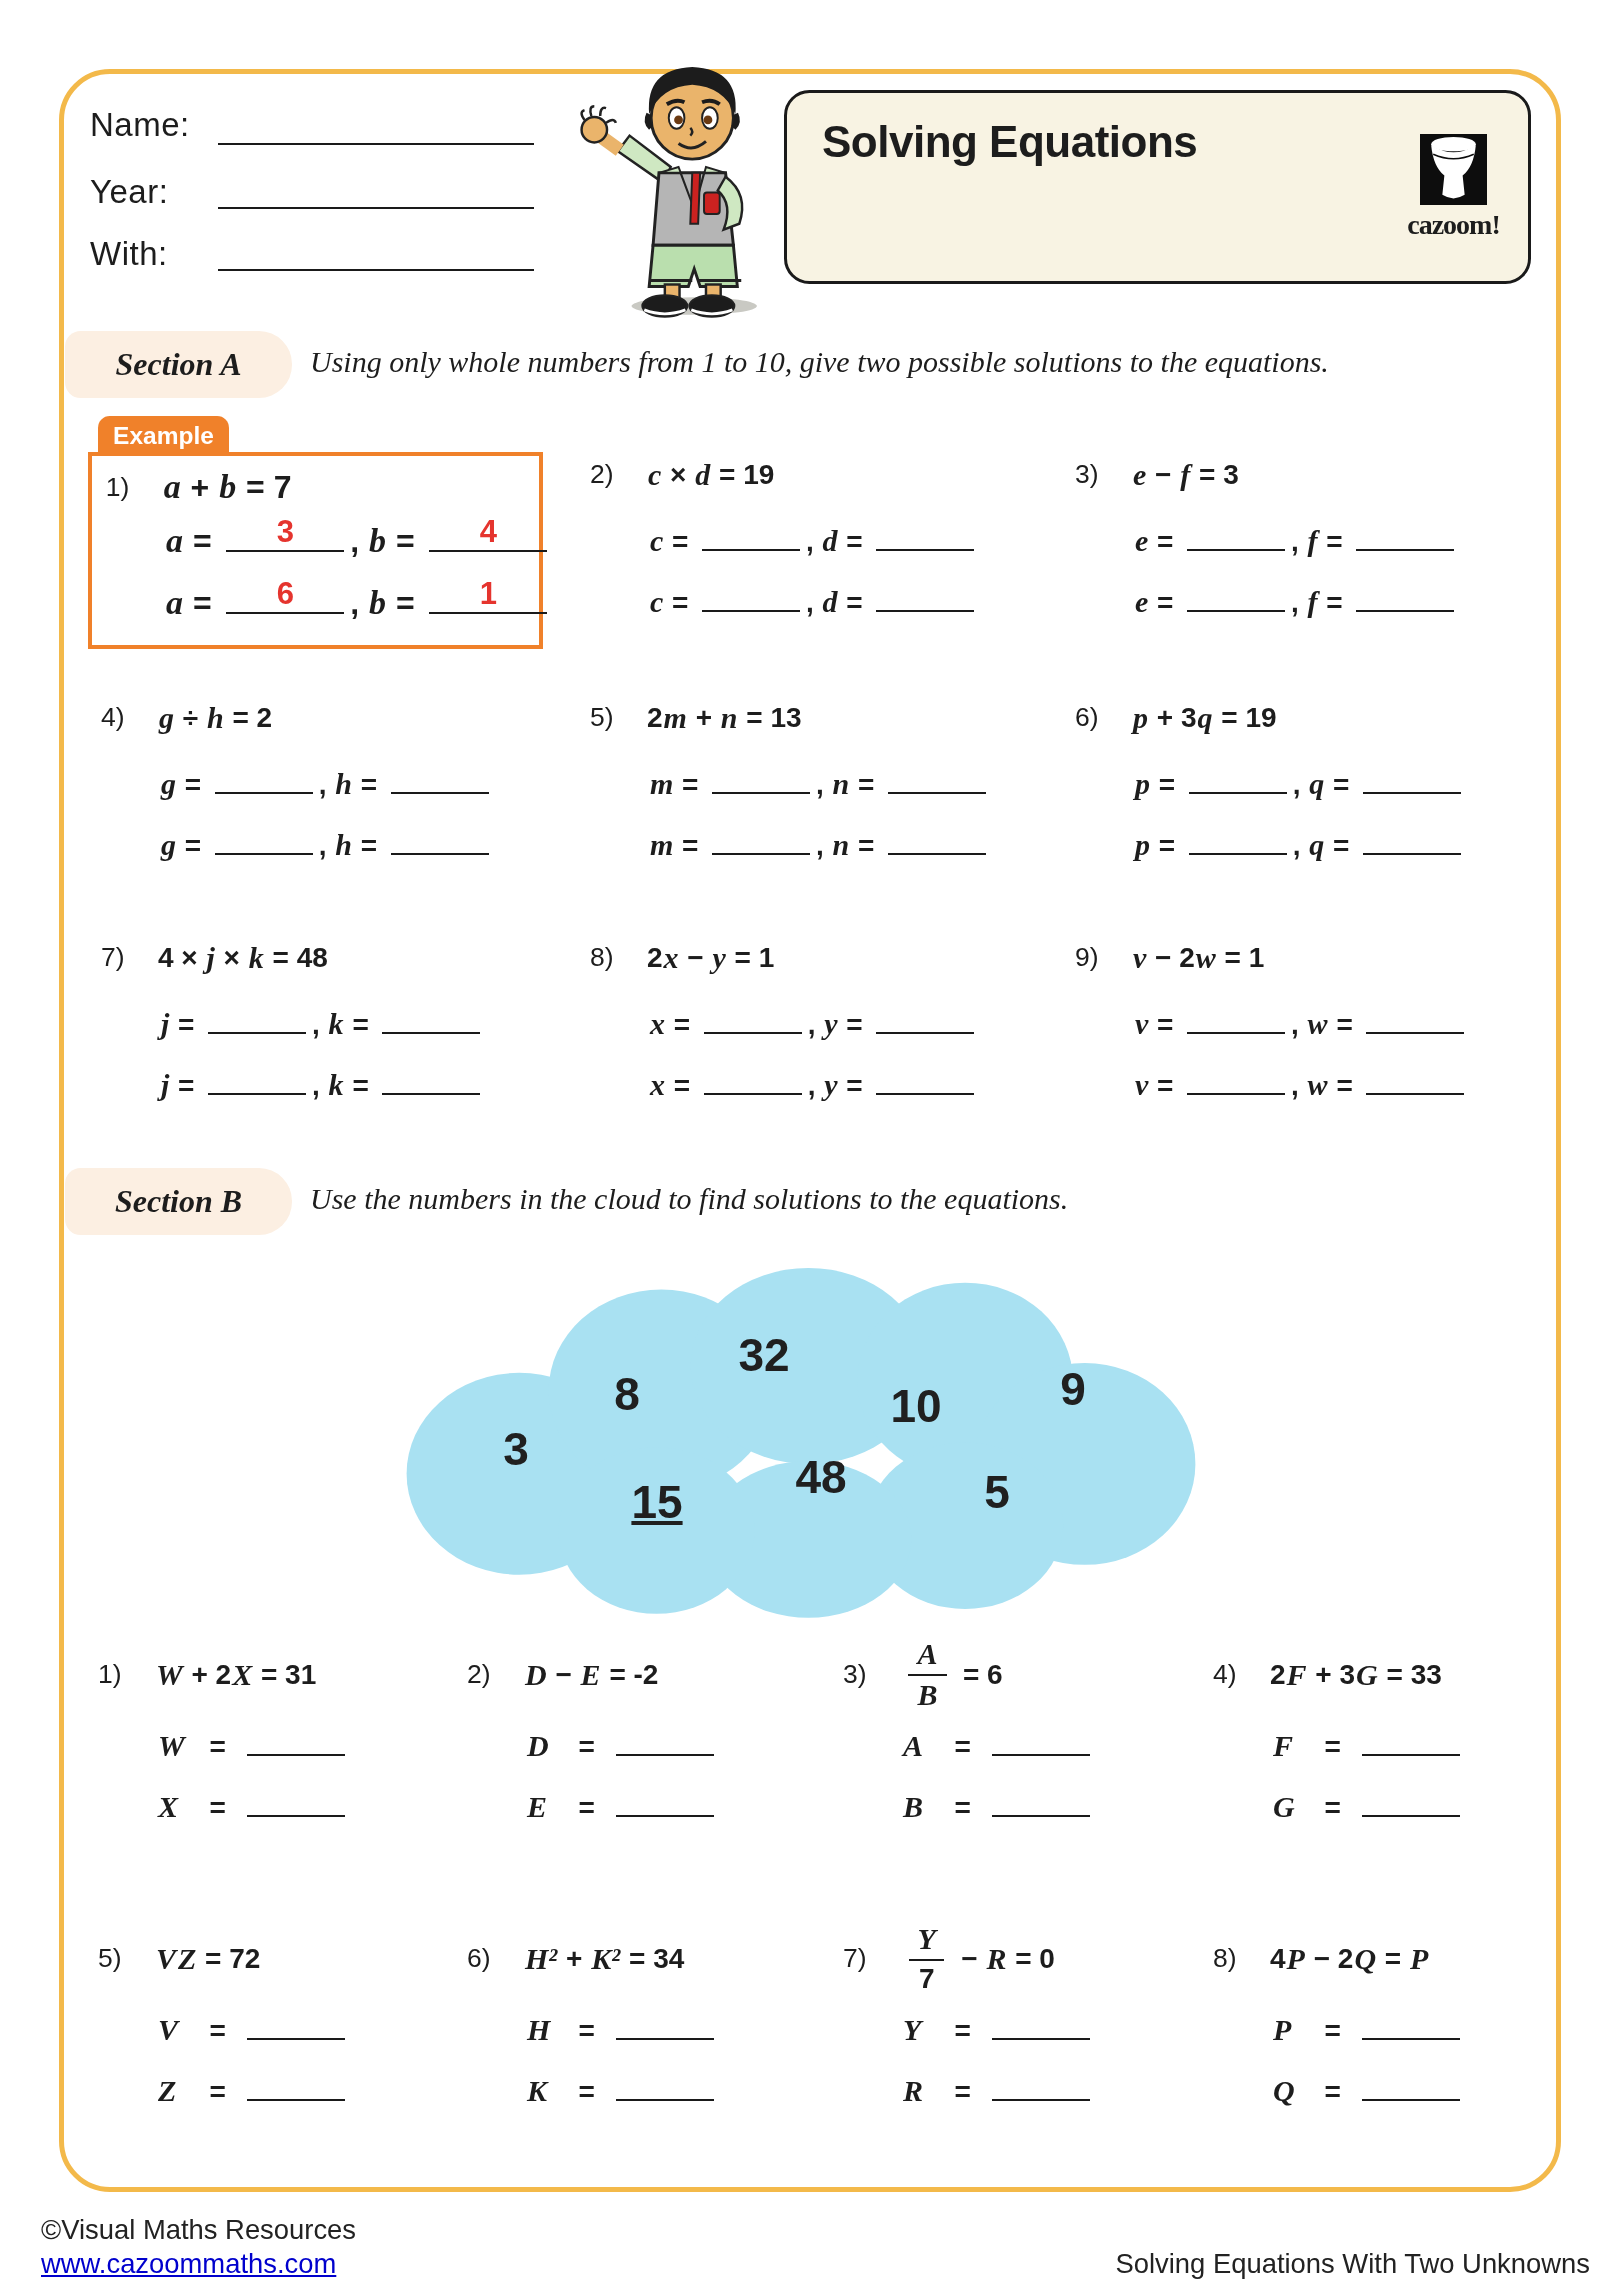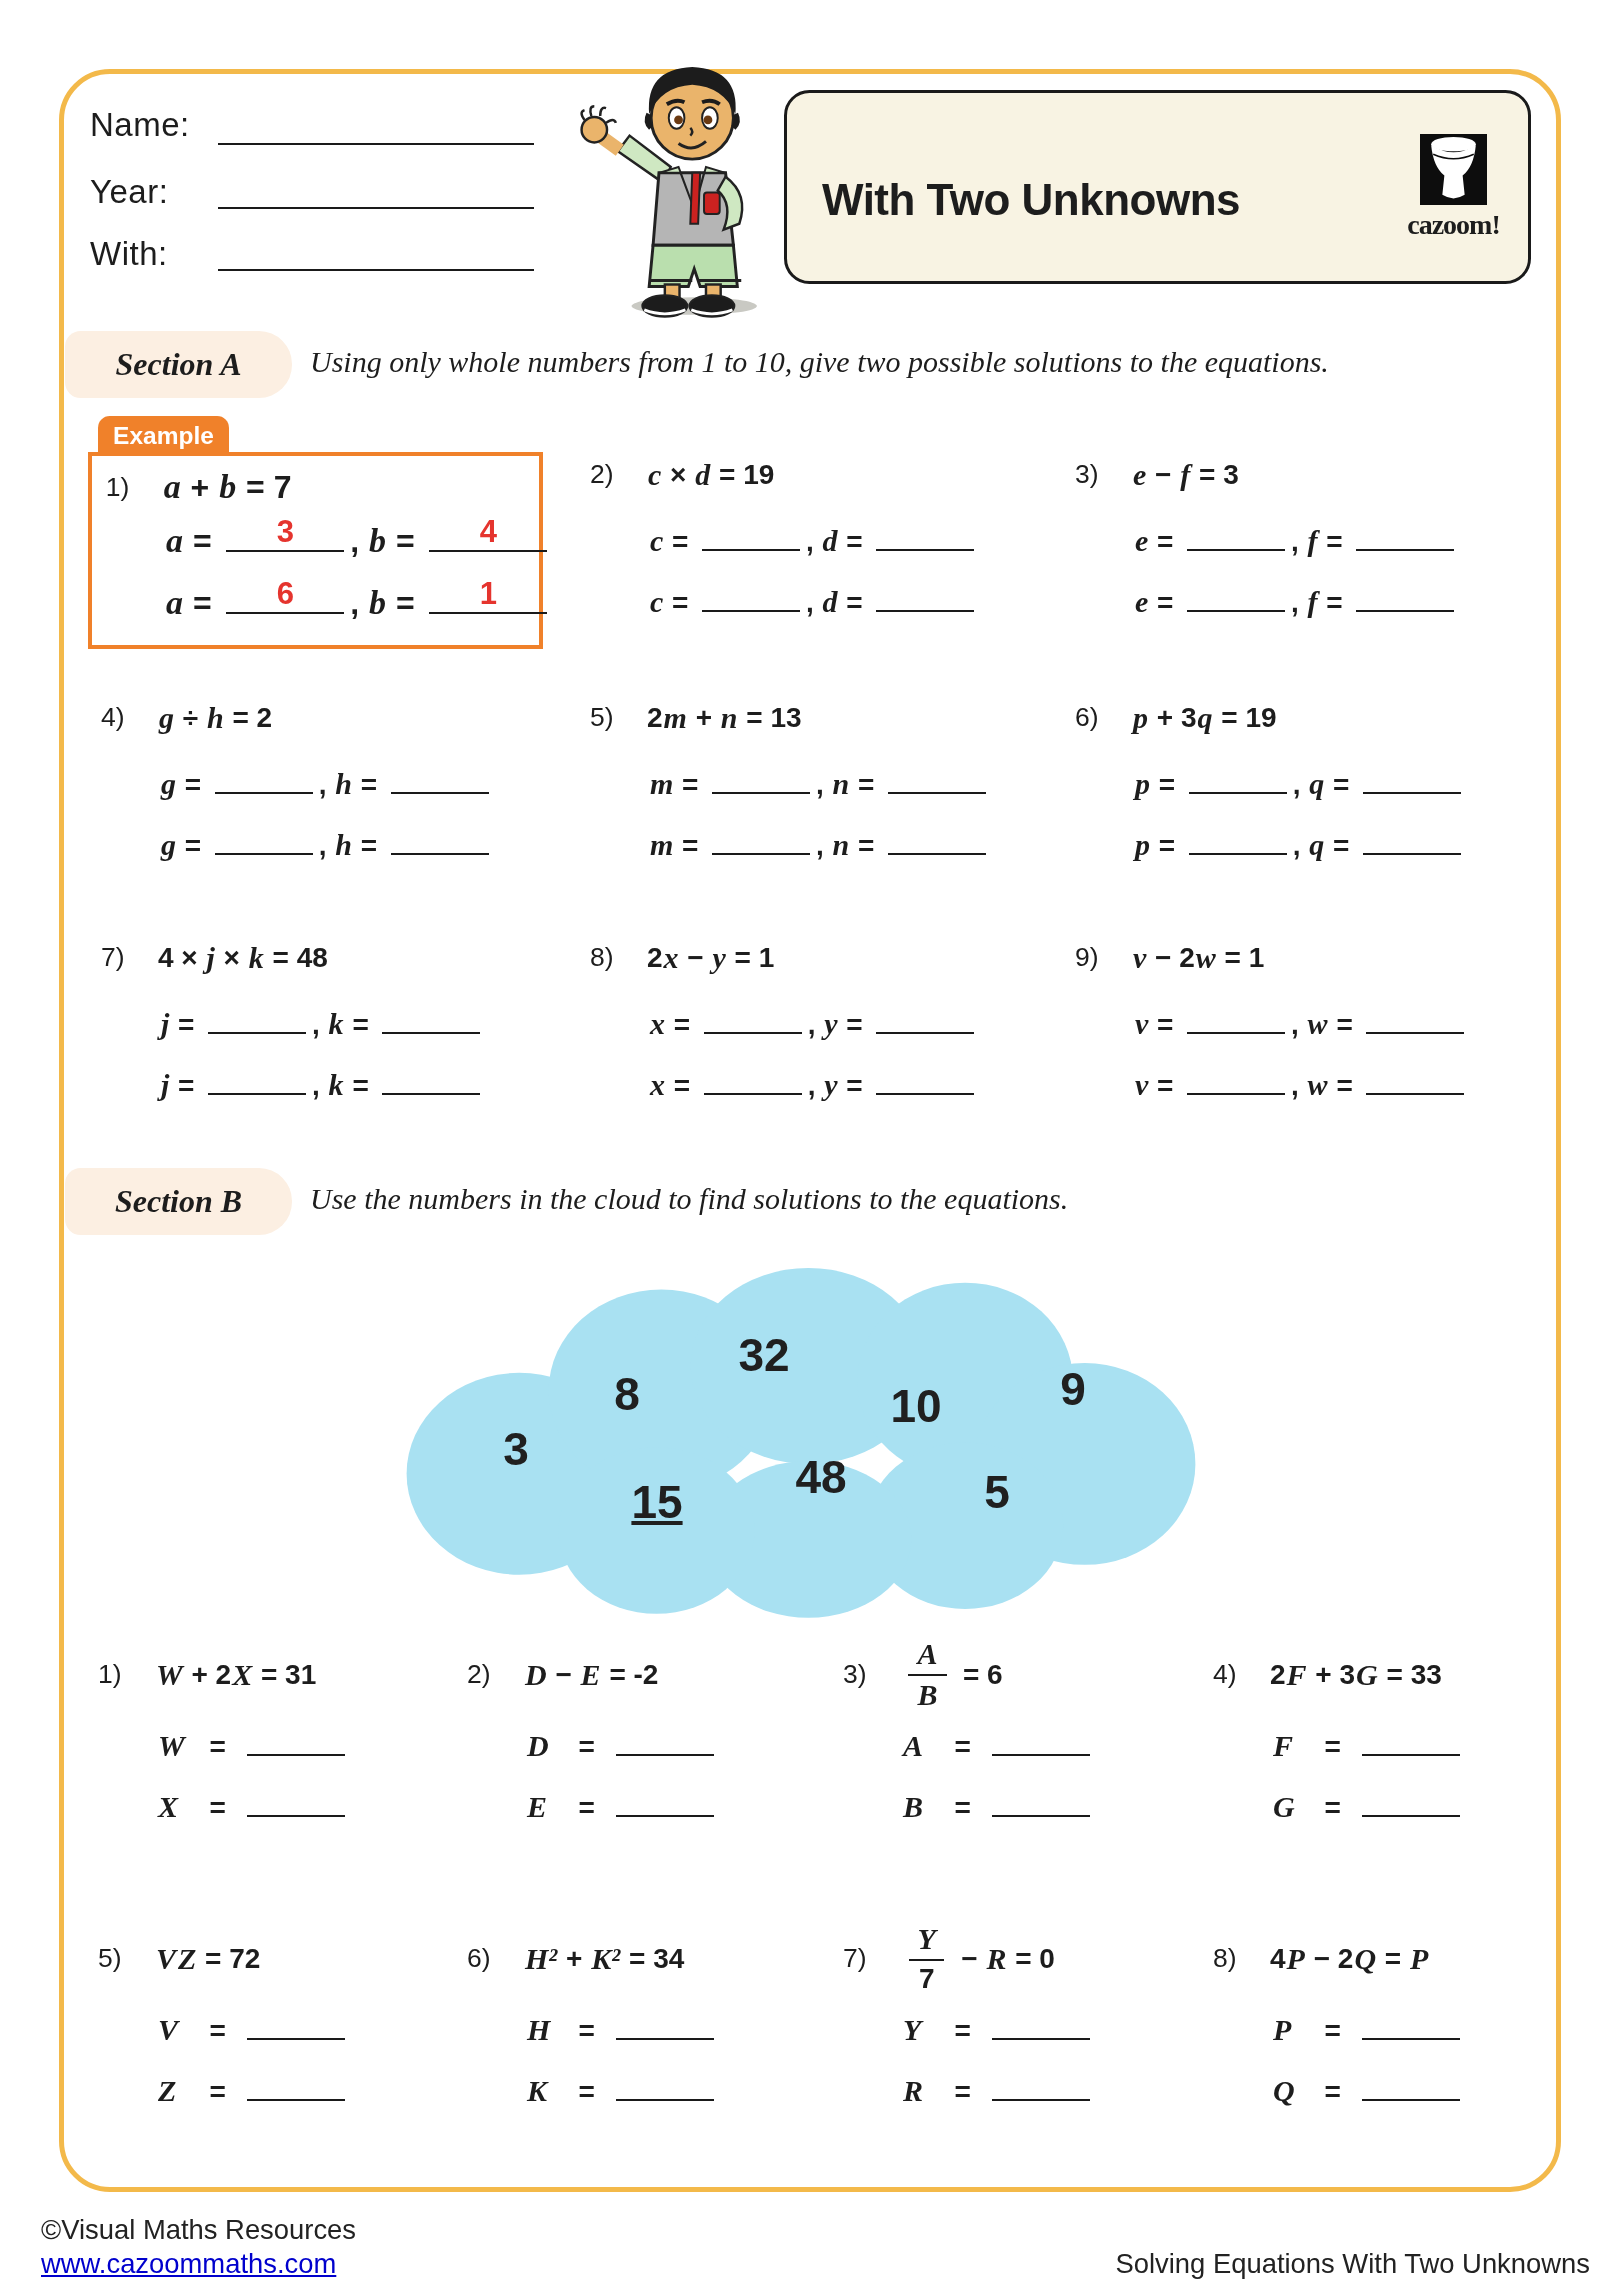--- a/index.html
+++ b/index.html
@@ -127,21 +127,21 @@
   <ellipse cx="152" cy="62" rx="8" ry="11" fill="#fff" stroke="#222" stroke-width="2"></ellipse>
   <circle cx="120" cy="64" r="4.5" fill="#6b3a12"></circle>
   <circle cx="150" cy="64" r="4.5" fill="#6b3a12"></circle>
   <path d="M108,48 q10,-6 18,-2 M144,46 q10,-4 18,2" stroke="#1c1c1c" stroke-width="4" fill="none"></path>
   <path d="M132,72 q4,4 0,8" stroke="#222" stroke-width="2.5" fill="none"></path>
   <path d="M120,88 q14,10 28,-2" stroke="#222" stroke-width="3" fill="none"></path>
 </svg>
 </div>
 
 <div id="title-box">
-  <div class="title-line" id="title-l2">With Two Unknowns</div>
+  <div class="title-line" id="title-l1">Solving Equations</div>
   <div id="logo-box">
     <svg viewBox="0 0 60 70" width="67" height="71">
       <ellipse cx="30" cy="10" rx="22" ry="7" fill="#fff"></ellipse>
       <path d="M8,11 Q10,32 21,41 L19,60 Q30,67 41,60 L39,41 Q50,32 52,11 Q40,18 30,18 Q20,18 8,11 Z" fill="#fff"></path>
       <path d="M10,20 q20,9 40,0" stroke="#0d0d0d" stroke-width="1.5" fill="none"></path>
     </svg>
   </div>
   <div id="logo-text">cazoom!</div>
 </div>
 

